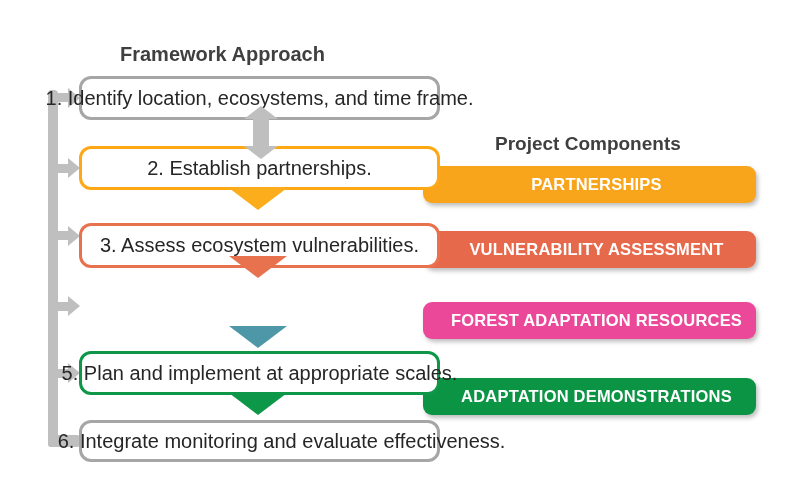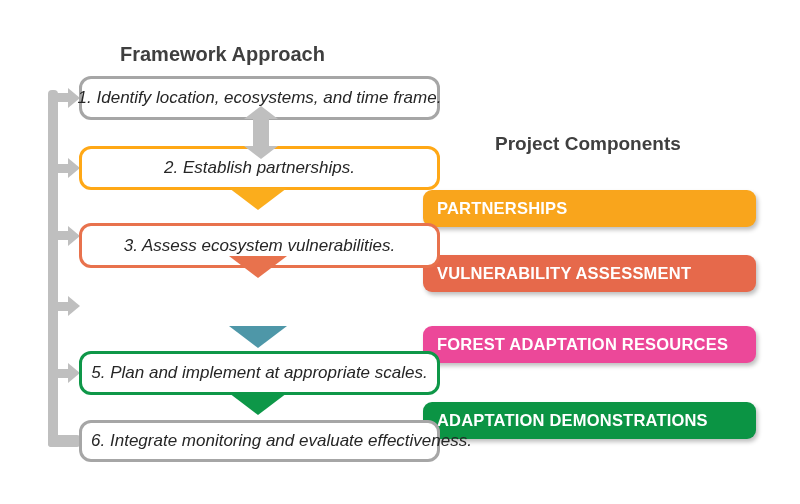--- a/index.html
+++ b/index.html
@@ -23,41 +23,39 @@
     position:absolute;
     left:79px;width:361px;
     background:#ffffff;
     border:3px solid #A6A6A6;
     border-radius:12px;
     display:flex;align-items:center;justify-content:center;
     z-index:3;
     box-sizing:border-box;
   }
   .step-label{
-    font-size:17px;
+    font-size:20px;
     color:#262626;
     white-space:nowrap;
     text-align:center;
-    font-style:italic;
   }
   #step-1{top:76px;height:44px;}
   #step-2{top:146px;height:44px;}
   #step-3{top:223px;height:45px;}
   #step-4{top:284px;height:44px;}
   #step-5{top:351px;height:44px;}
   #step-6{top:420px;height:42px;}
 
   .banner{
     position:absolute;
     left:423px;width:333px;height:37px;
     border-radius:9px;
-    display:flex;align-items:center;justify-content:flex-start;
+    display:flex;align-items:center;justify-content:center;
     z-index:2;
     box-shadow:2px 3px 4px rgba(0,0,0,0.25);
-    margin-top:24px;
   }
   .banner-label{
     font-size:16.5px;
     font-weight:bold;
     color:#ffffff;
     white-space:nowrap;
     letter-spacing:0.2px;
     margin-left:14px;
   }
   #banner-1{top:166px;}

